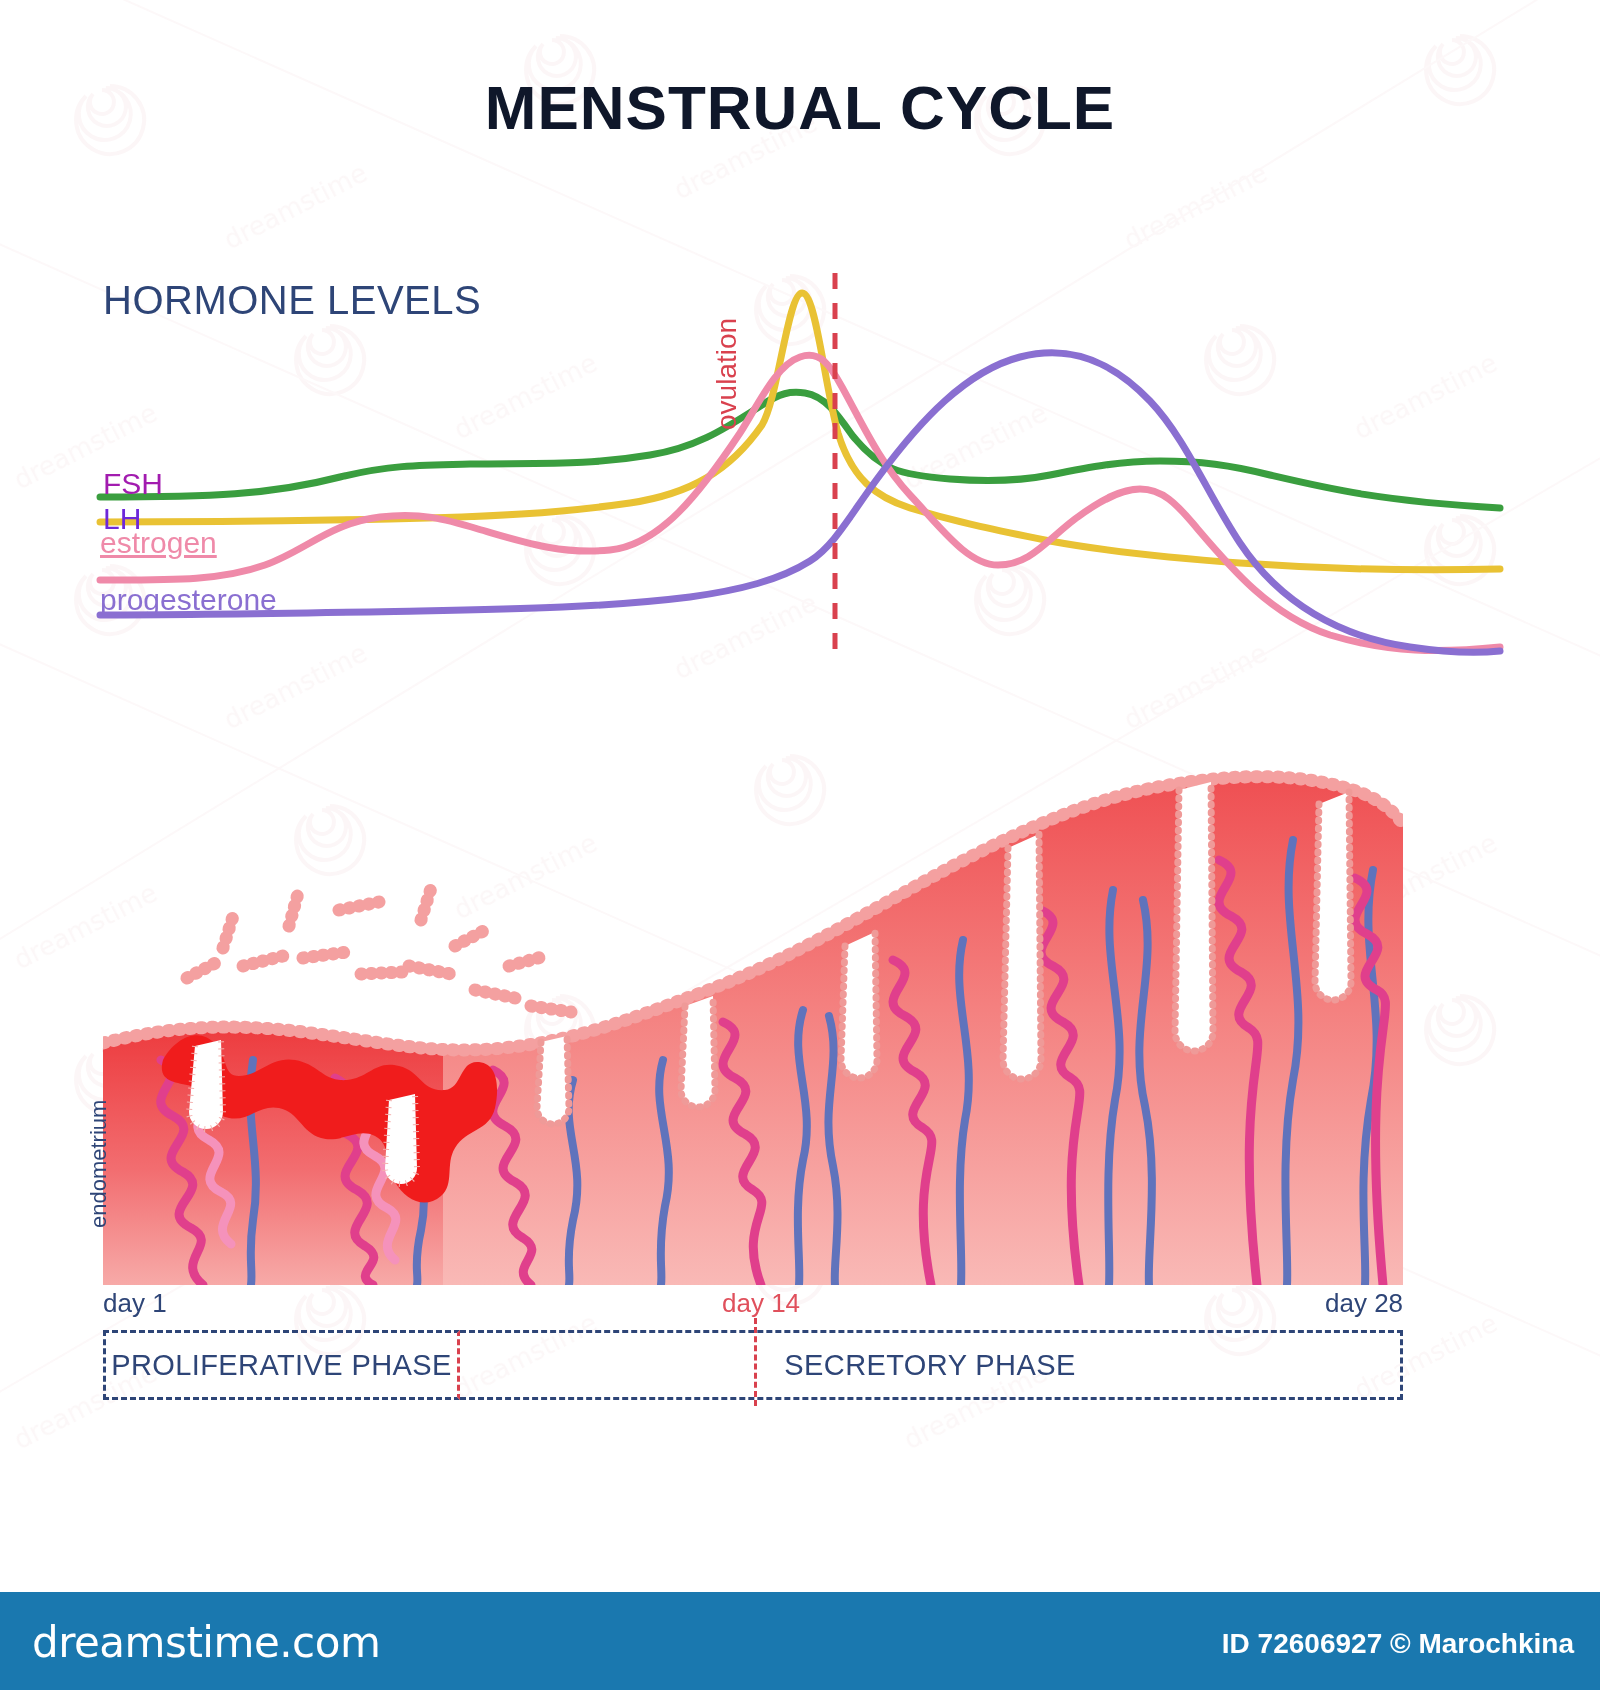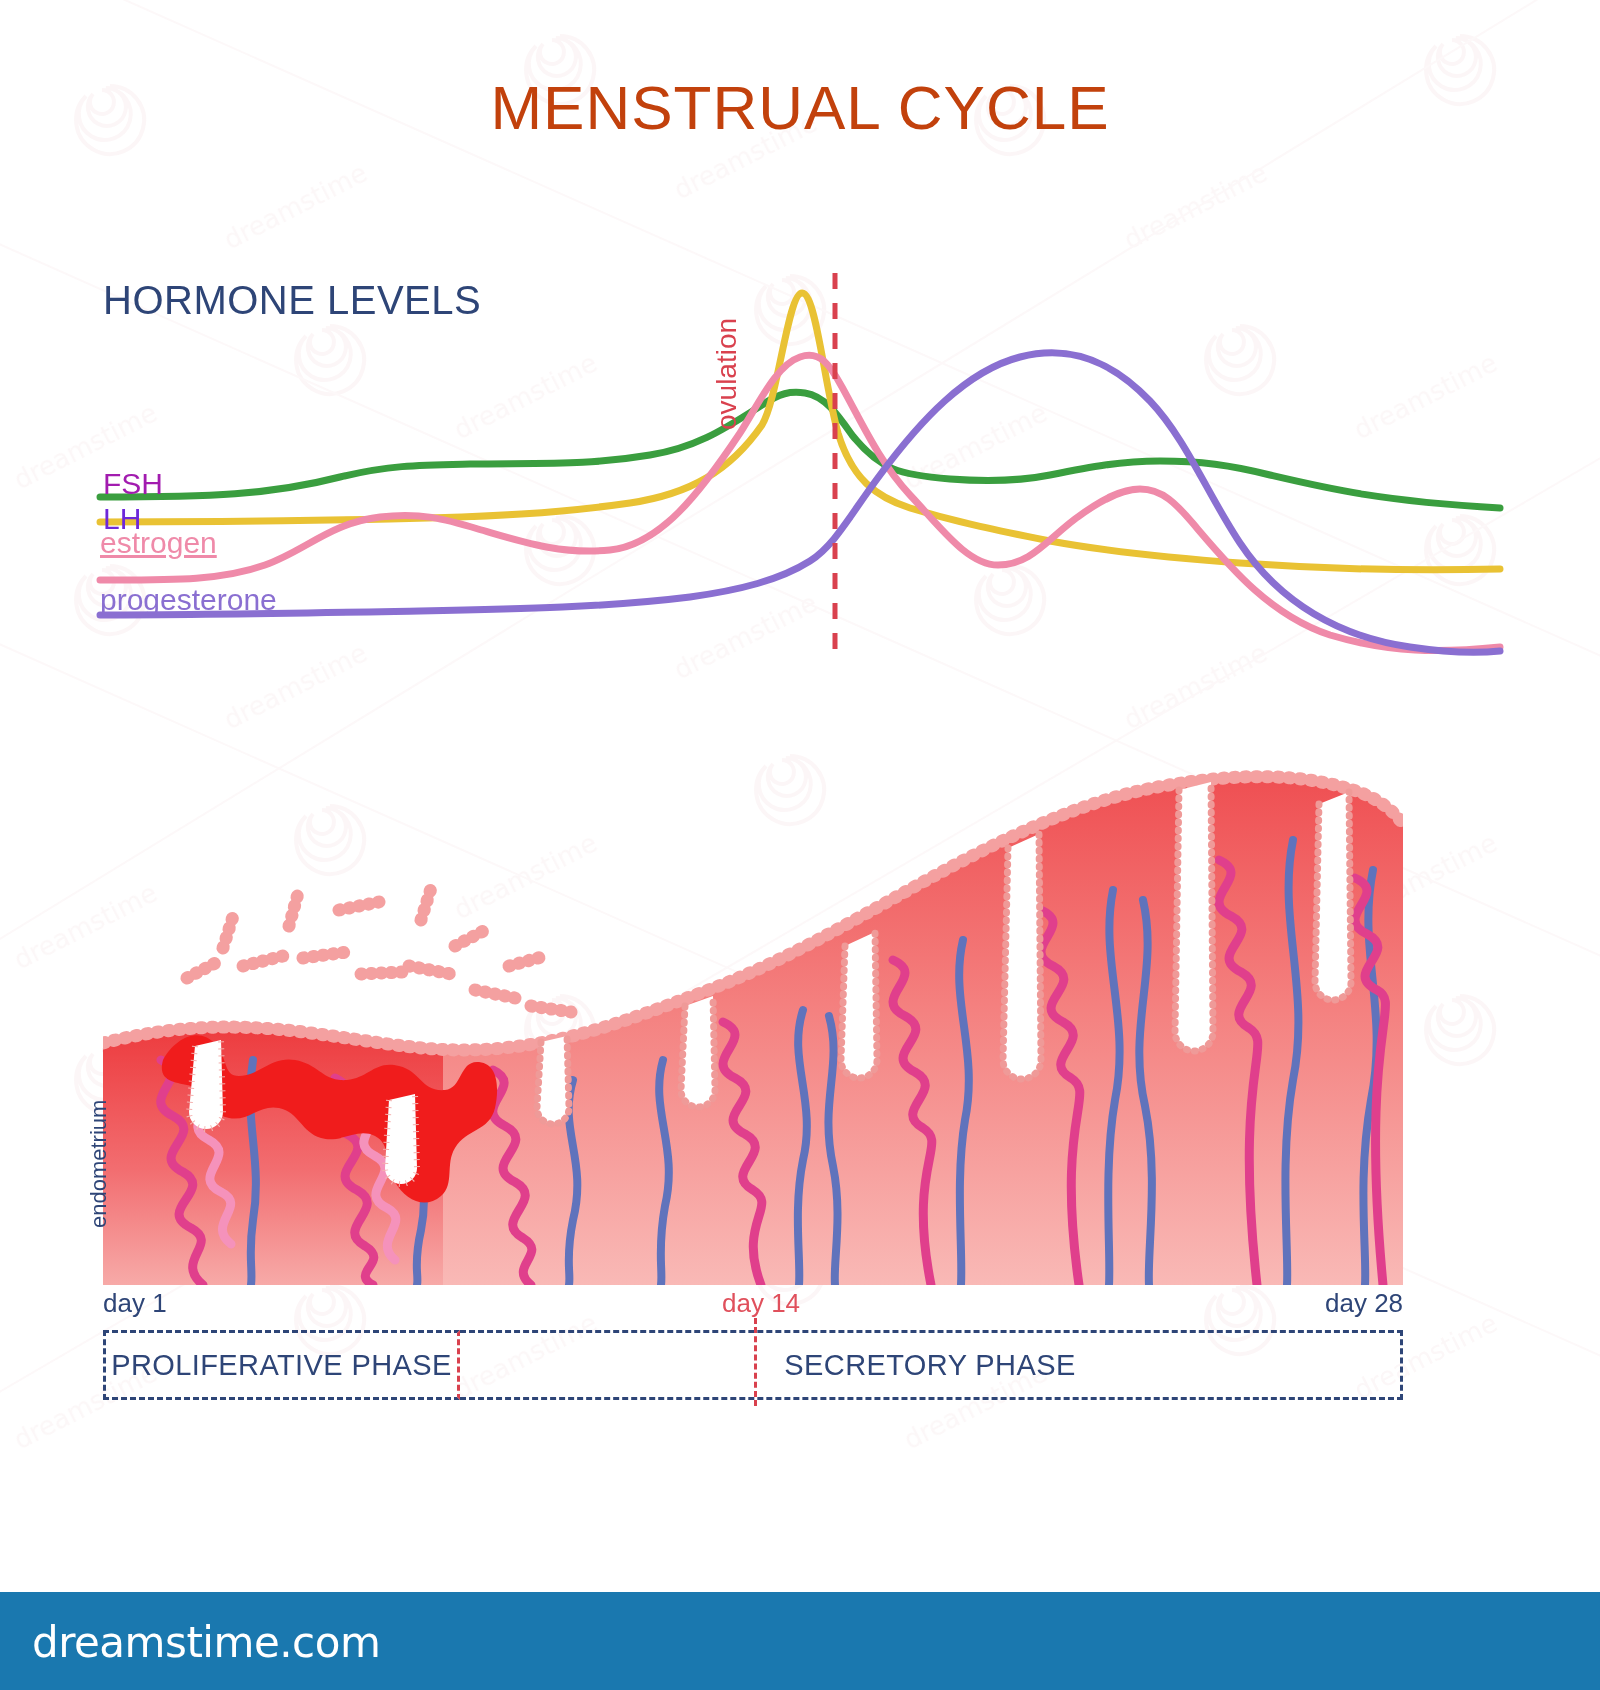--- a/index.html
+++ b/index.html
@@ -4,21 +4,21 @@
 <style>
   html,body{margin:0;padding:0;background:#ffffff;}
   body{width:1600px;height:1690px;position:relative;overflow:hidden;
        font-family:"Liberation Sans","DejaVu Sans",sans-serif;}
 
   .stage{position:absolute;inset:0;background:#ffffff;}
 
   
   #main-title{
     position:absolute;top:72px;left:0;width:1600px;text-align:center;
-    font-size:62px;font-weight:normal;letter-spacing:1px;color:#c2410c;
+    font-size:62px;font-weight:bold;letter-spacing:1px;color:#0f172a;
     font-family:"Liberation Sans","DejaVu Sans",sans-serif;
   }
 
   
   .section-heading{
     position:absolute;font-size:40px;color:#2e4577;letter-spacing:.5px;
     white-space:nowrap;
   }
   #hormone-heading{left:103px;top:278px;}
   #uterine-heading{left:103px;top:812px;}
@@ -361,15 +361,16 @@
     <div class="phase-box" id="phase-secretory">
       <span class="phase-label">SECRETORY PHASE</span>
     </div>
   </div>
   <div id="day14-divider"></div>
 
   <div id="footer-bar">
     <div id="footer-logo">
       <span>dreamstime.com</span>
     </div>
+    <div id="footer-credit">ID 72606927 © Marochkina</div>
   </div>
 
 </div>
 
 </body></html>

